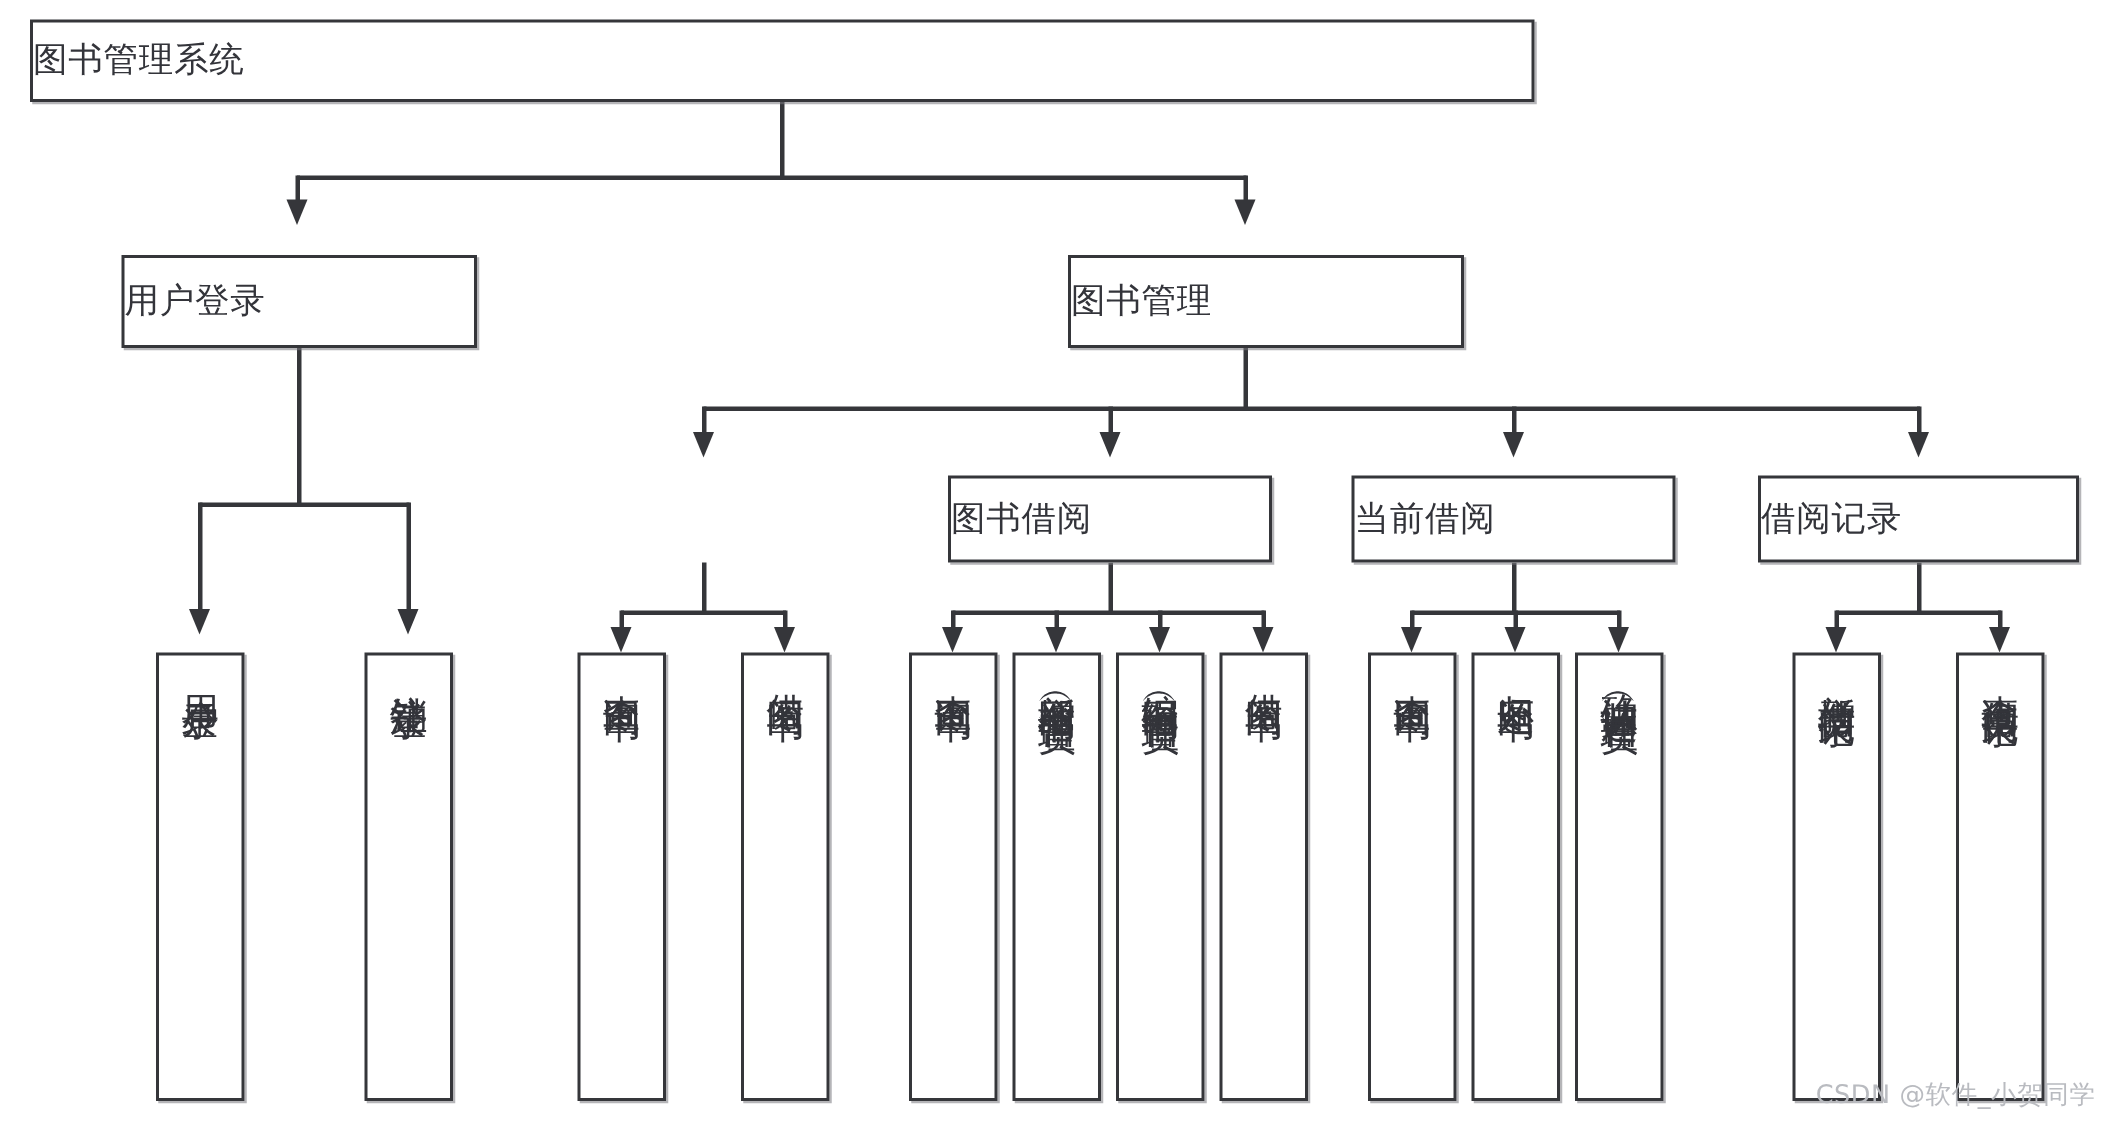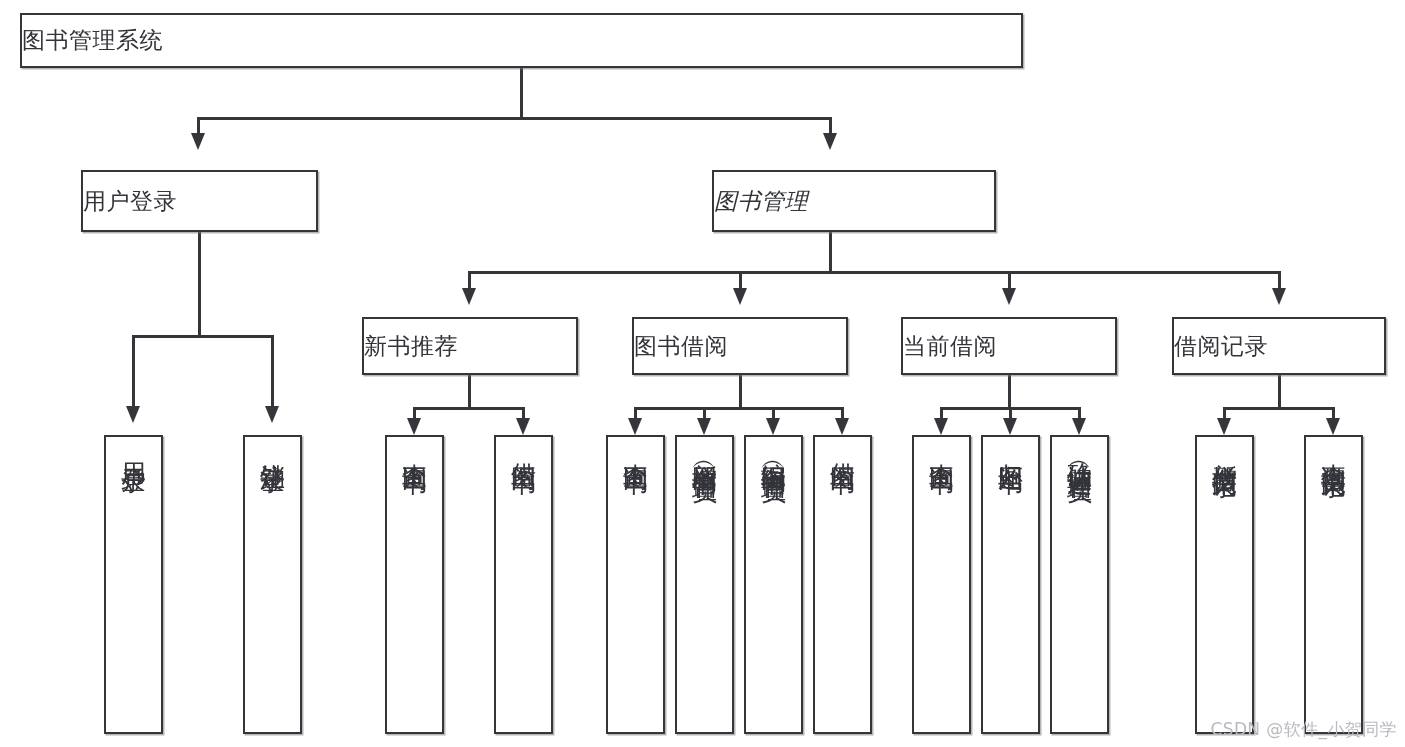--- a/index.html
+++ b/index.html
@@ -103,21 +103,21 @@
   <div class="ln h" style="left:198px; top:117px; width:633px; height:2.5px;"></div>
   <div class="ln v" style="left:197px; top:117px; width:2.5px; height:18px;"></div>
   <div class="ln v" style="left:829px; top:117px; width:2.5px; height:18px;"></div>
   <div class="arrow" style="left:191px; top:133px;"></div>
   <div class="arrow" style="left:823px; top:133px;"></div>
 
   <div class="node horiz" style="left:81px; top:170px; width:237px; height:62px;">
     <span class="label">用户登录</span>
   </div>
 
-  <div class="node horiz" style="left:712px; top:170px; width:284px; height:62px;font-style:italic;">
+  <div class="node horiz" style="left:712px; top:170px; width:264px; height:62px;">
     <span class="label">图书管理</span>
   </div>
 
   <div class="ln v" style="left:198px; top:232px; width:2.5px; height:104px;"></div>
   <div class="ln h" style="left:133px; top:335px; width:140px; height:2.5px;"></div>
   <div class="ln v" style="left:132px; top:335px; width:2.5px; height:72px;"></div>
   <div class="ln v" style="left:271px; top:335px; width:2.5px; height:72px;"></div>
   <div class="arrow" style="left:126px; top:406px;"></div>
   <div class="arrow" style="left:265px; top:406px;"></div>
 
@@ -132,23 +132,20 @@
   <div class="ln h" style="left:469px; top:271px; width:811px; height:2.5px;"></div>
   <div class="ln v" style="left:468px; top:271px; width:2.5px; height:18px;"></div>
   <div class="ln v" style="left:739px; top:271px; width:2.5px; height:18px;"></div>
   <div class="ln v" style="left:1008px; top:271px; width:2.5px; height:18px;"></div>
   <div class="ln v" style="left:1278px; top:271px; width:2.5px; height:18px;"></div>
   <div class="arrow" style="left:462px; top:288px;"></div>
   <div class="arrow" style="left:733px; top:288px;"></div>
   <div class="arrow" style="left:1002px; top:288px;"></div>
   <div class="arrow" style="left:1272px; top:288px;"></div>
 
-  <div class="node horiz" style="left:362px; top:317px; width:216px; height:58px;">
-    <span class="label">新书推荐</span>
-  </div>
   <div class="node horiz" style="left:632px; top:317px; width:216px; height:58px;">
     <span class="label">图书借阅</span>
   </div>
   <div class="node horiz" style="left:901px; top:317px; width:216px; height:58px;">
     <span class="label">当前借阅</span>
   </div>
   <div class="node horiz" style="left:1172px; top:317px; width:214px; height:58px;">
     <span class="label">借阅记录</span>
   </div>
 

